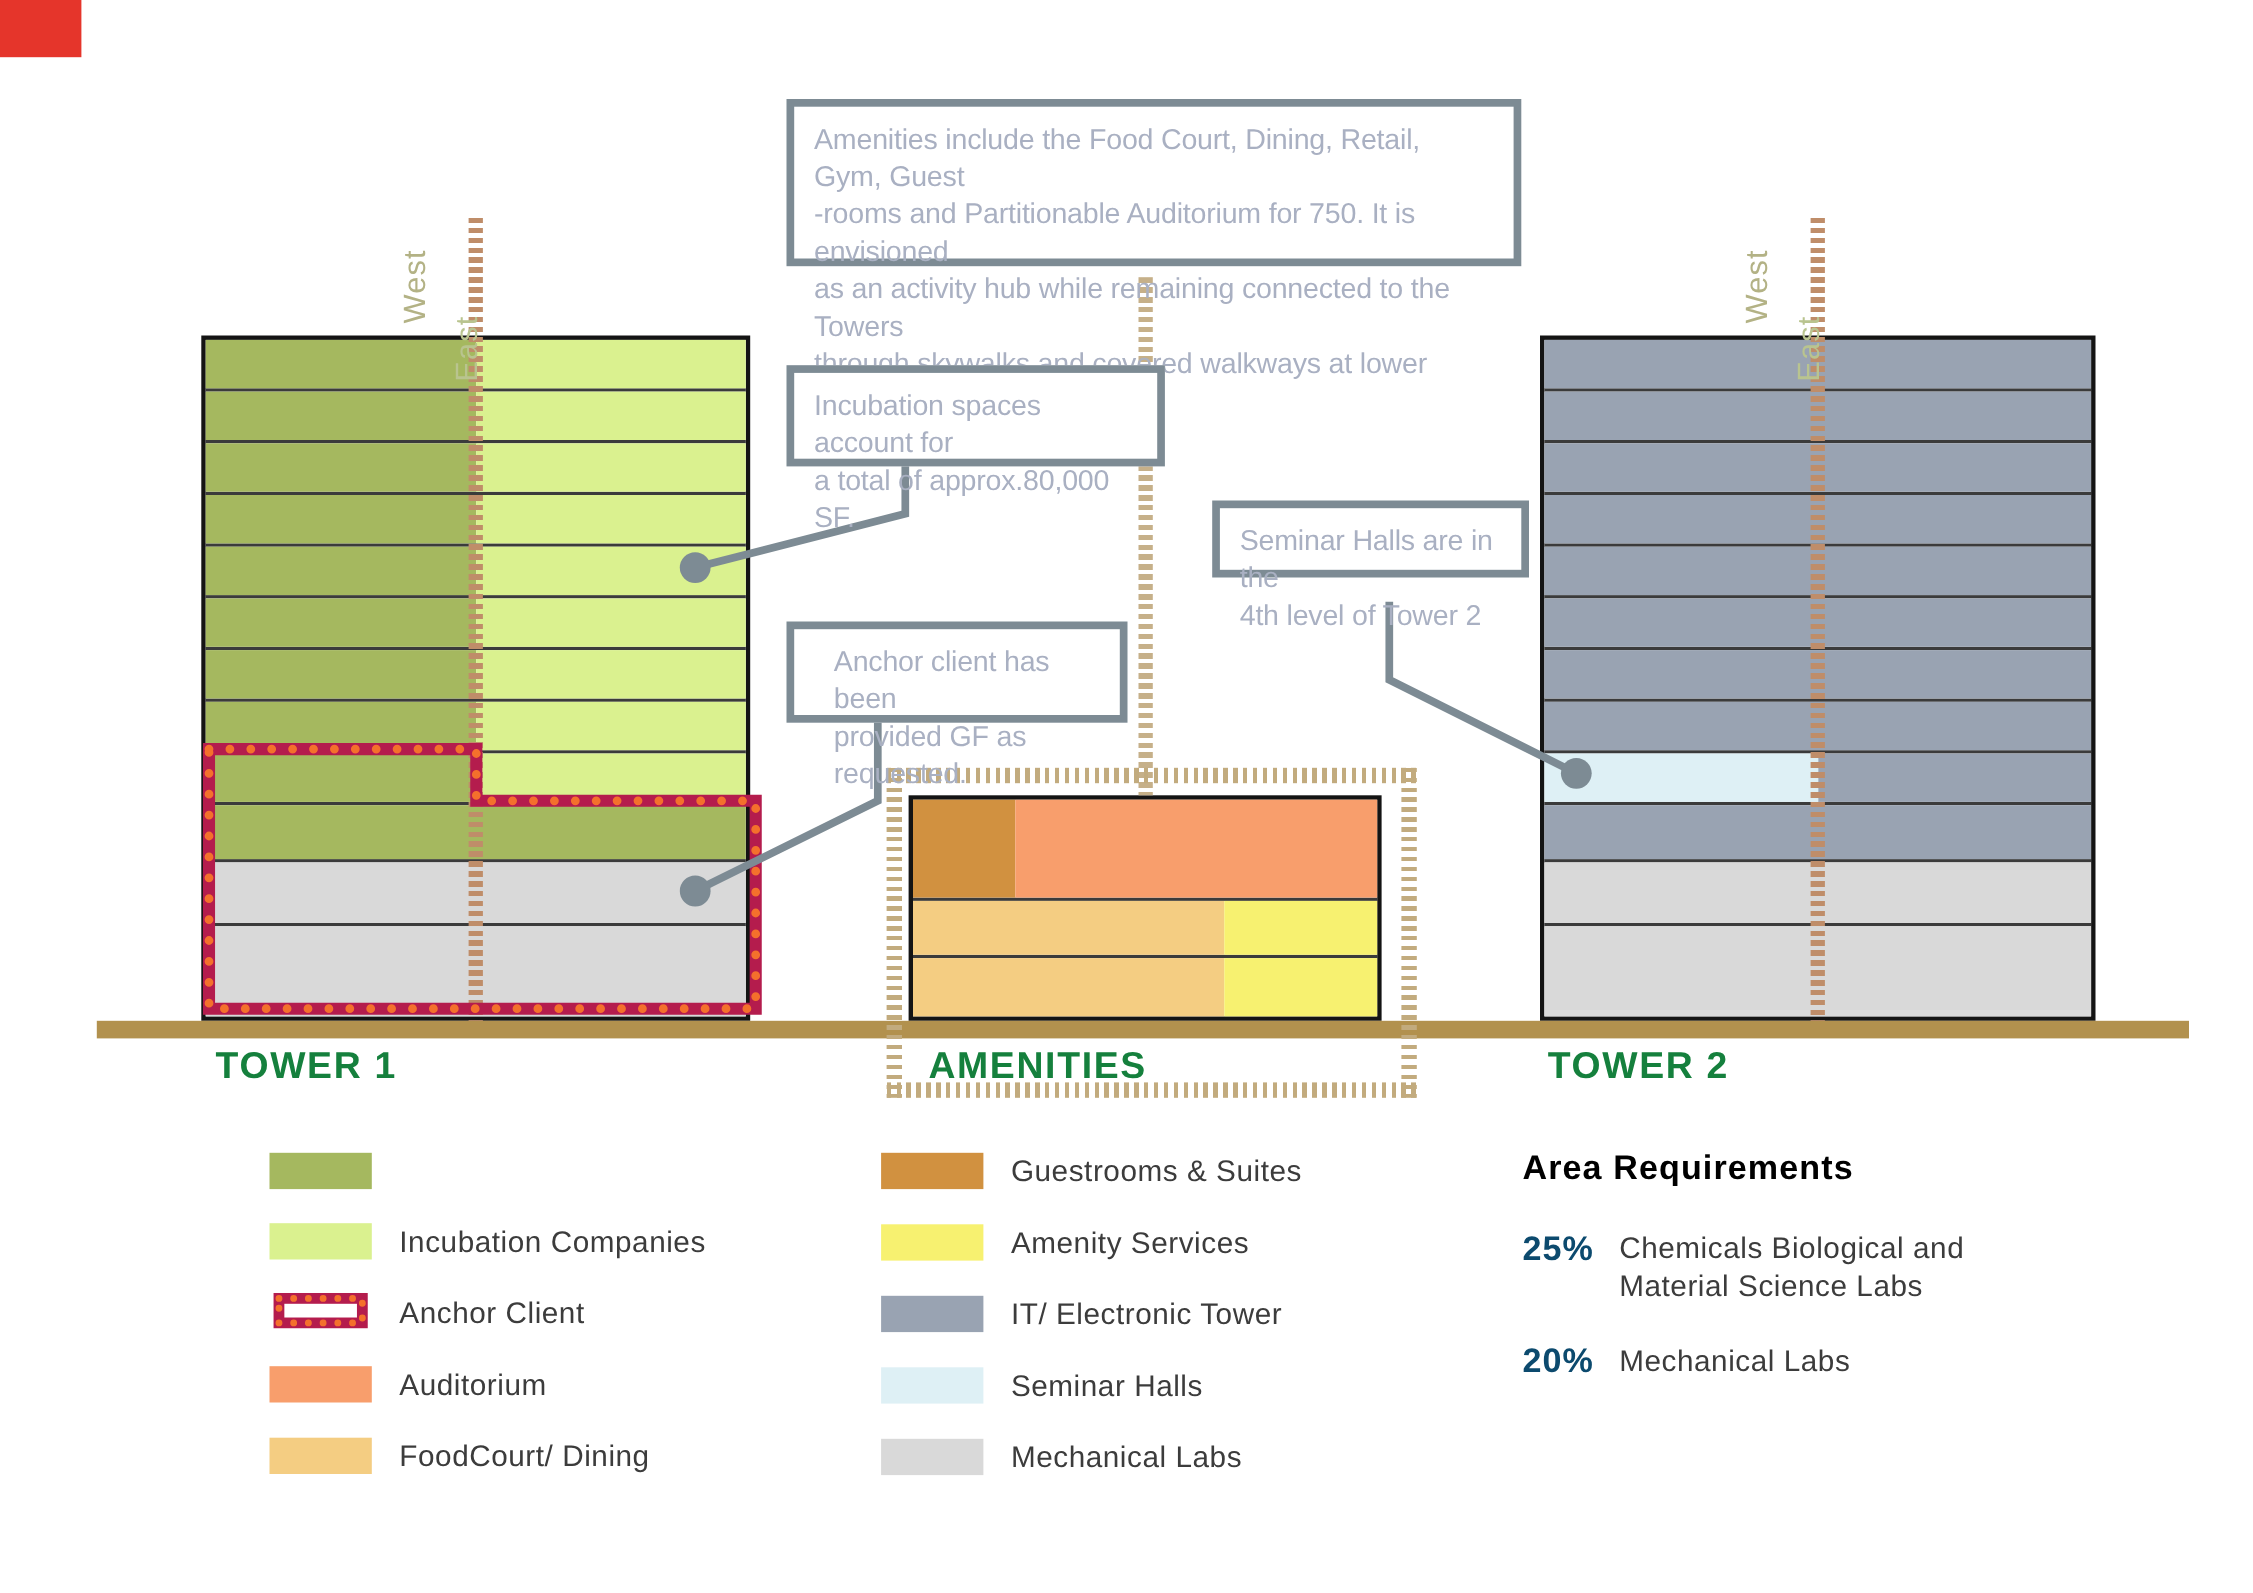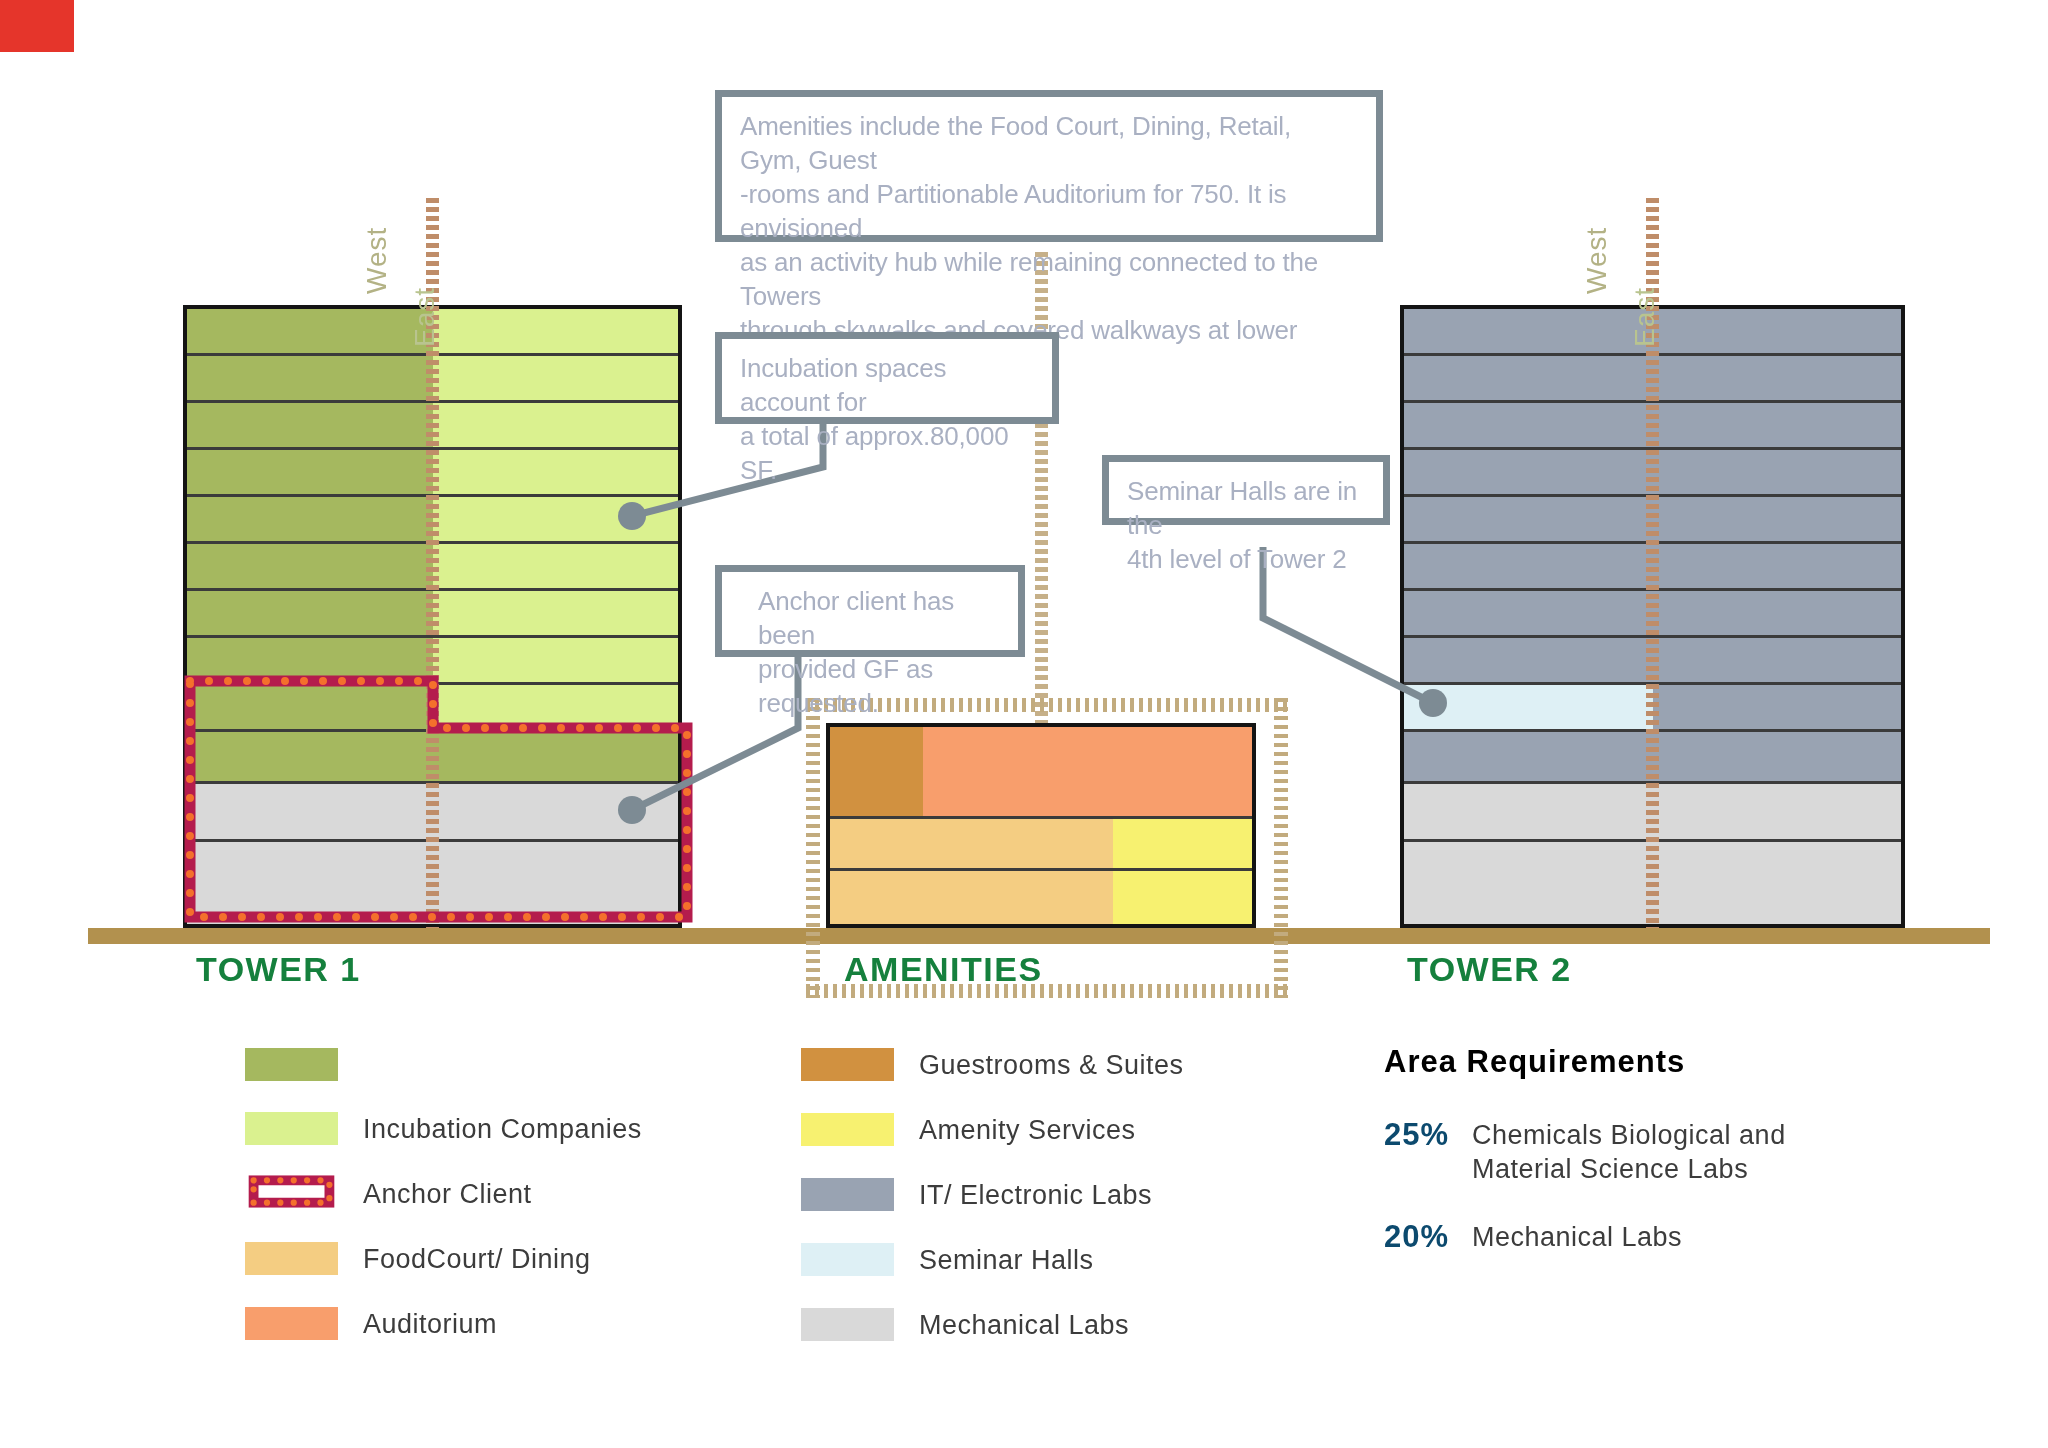--- a/index.html
+++ b/index.html
@@ -224,40 +224,40 @@
         <div class="leg-label">Incubation Companies</div>
       </div>
       <div class="leg-row">
         <svg class="swatch" width="97" height="37" viewBox="0 0 97 37">
           <rect x="6" y="6" width="85" height="25" fill="#ffffff" stroke="#b41c4d" stroke-width="11"></rect>
           <rect x="6" y="6" width="85" height="25" fill="none" stroke="#f4702c" stroke-width="7" stroke-dasharray="0 15" stroke-linecap="round"></rect>
         </svg>
         <div class="leg-label">Anchor Client</div>
       </div>
       <div class="leg-row">
+        <div class="swatch" style="background: rgb(248, 158, 108);"></div>
+        <div class="leg-label">Auditorium</div>
+      </div>
+      <div class="leg-row">
         <div class="swatch" style="background: rgb(244, 205, 130);"></div>
         <div class="leg-label">FoodCourt/ Dining</div>
       </div>
-      <div class="leg-row">
-        <div class="swatch" style="background: rgb(248, 158, 108);"></div>
-        <div class="leg-label">Auditorium</div>
-      </div>
     </div>
   <div class="leg-col" style="left:801px;top:1048px;width:520px;">
       <div class="leg-row">
         <div class="swatch" style="background: rgb(209, 145, 64);"></div>
         <div class="leg-label">Guestrooms &amp; Suites</div>
       </div>
       <div class="leg-row">
         <div class="swatch" style="background: rgb(247, 241, 112);"></div>
         <div class="leg-label">Amenity Services</div>
       </div>
       <div class="leg-row">
         <div class="swatch" style="background: rgb(153, 163, 178);"></div>
-        <div class="leg-label">IT/ Electronic Labs</div>
+        <div class="leg-label">IT/ Electronic Tower</div>
       </div>
       <div class="leg-row">
         <div class="swatch" style="background: rgb(222, 240, 245);"></div>
         <div class="leg-label">Seminar Halls</div>
       </div>
       <div class="leg-row">
         <div class="swatch" style="background: rgb(217, 217, 217);"></div>
         <div class="leg-label">Mechanical Labs</div>
       </div>
     </div>

